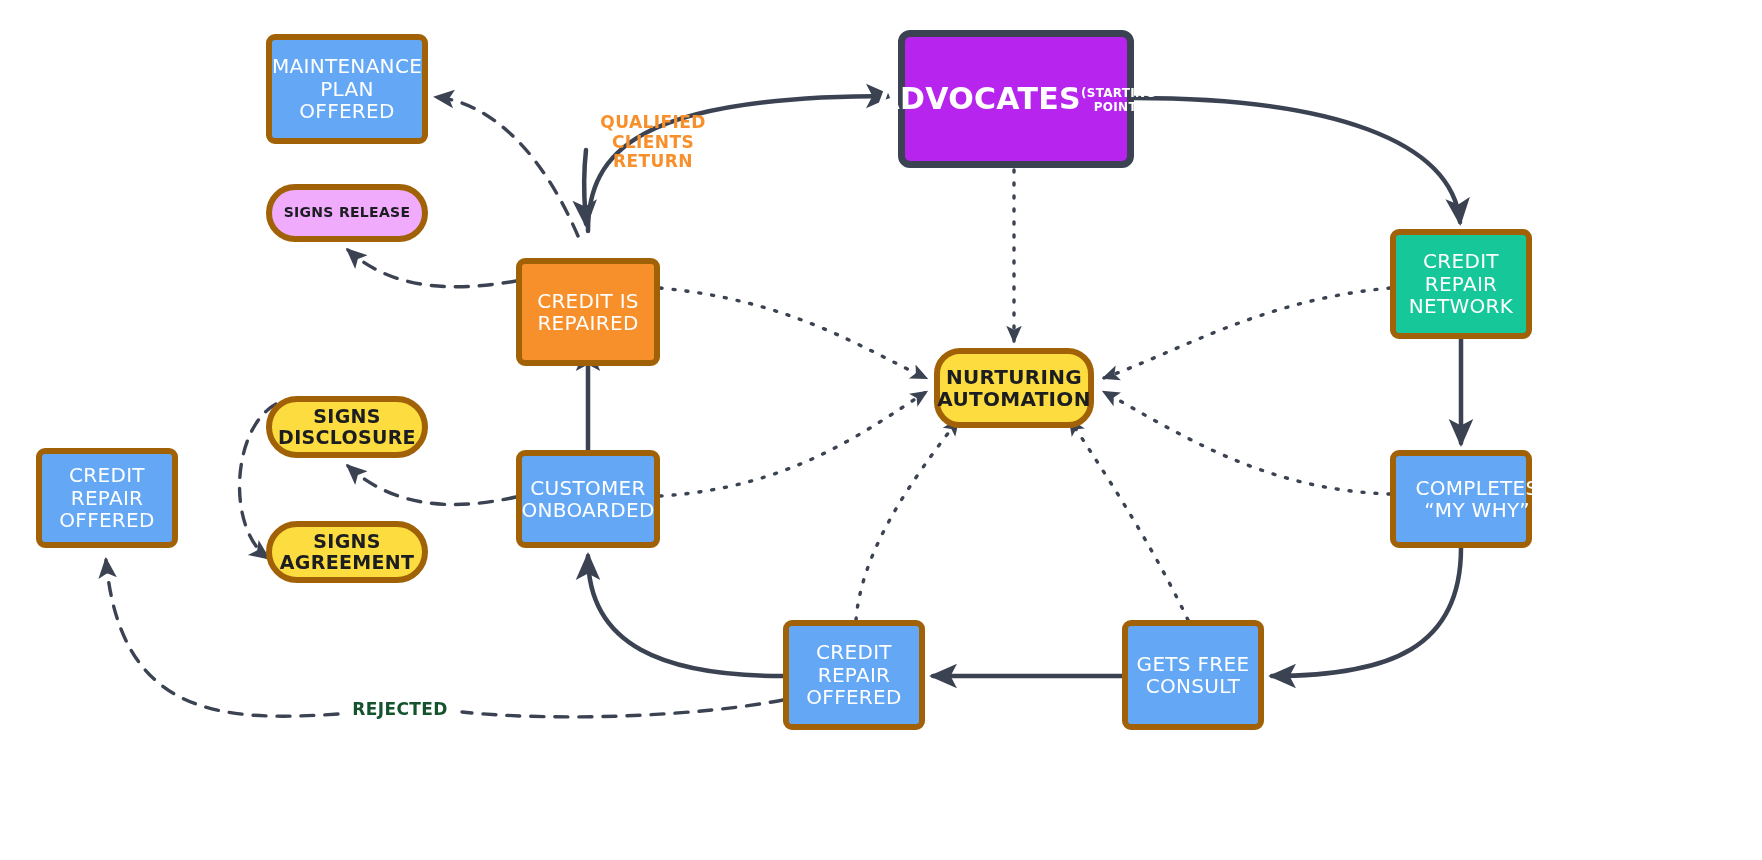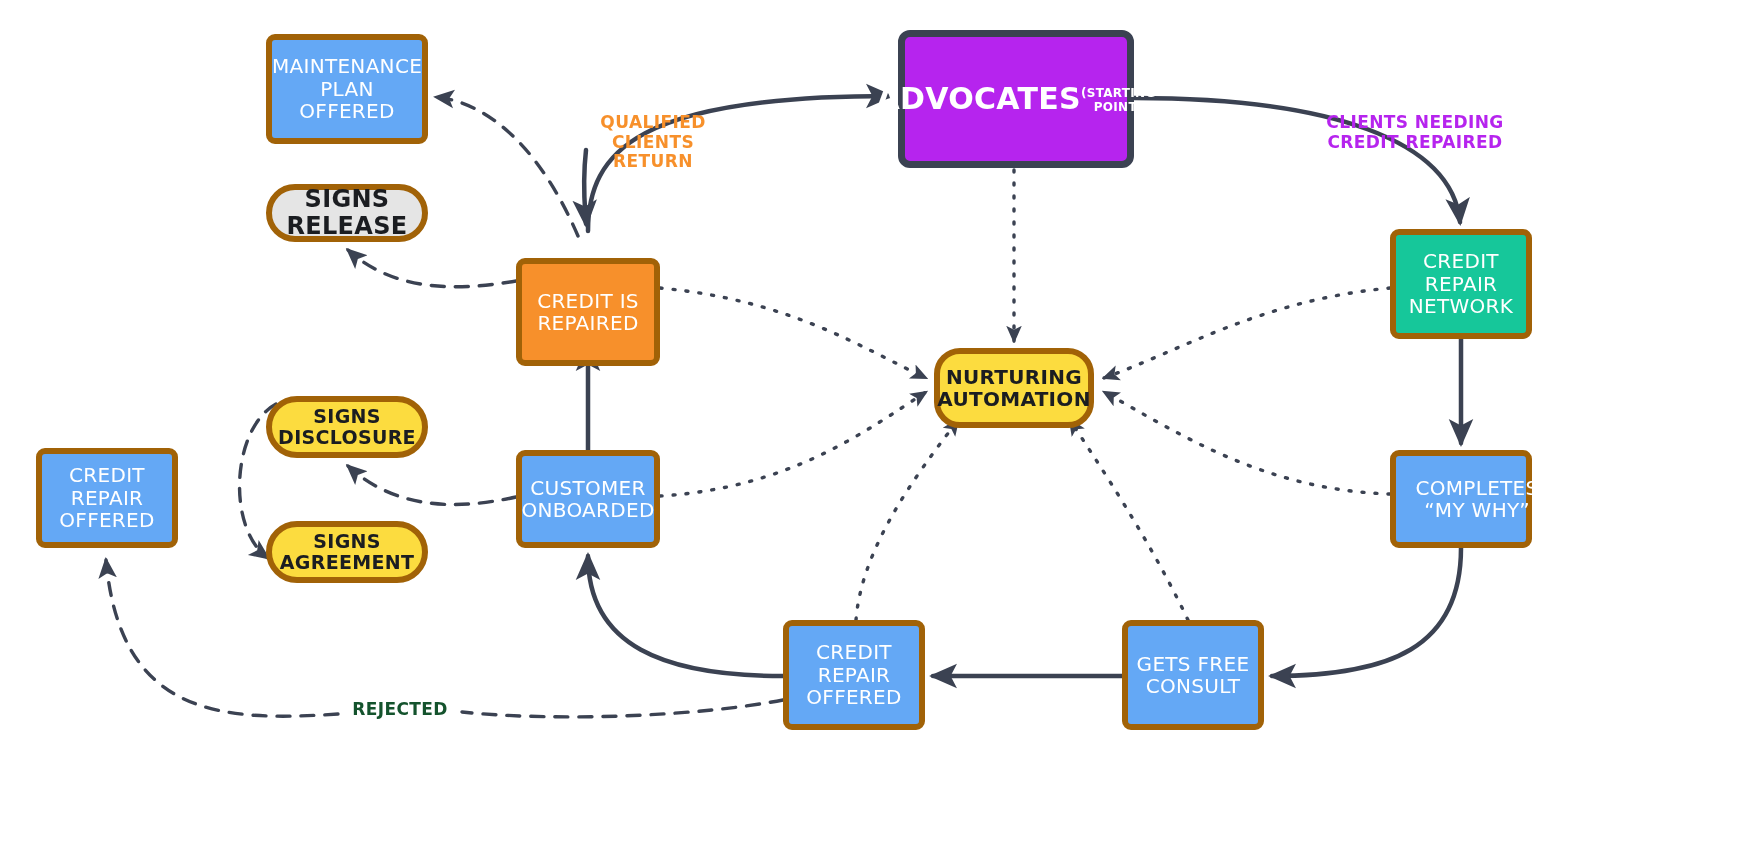--- a/index.html
+++ b/index.html
@@ -124,21 +124,21 @@
 
   <div class="node start" style="left:898px;top:30px;width:236px;height:138px;background:#b624ee;border-color:#3b4252;">
     <div class="txt-white" style="font-size:30px;font-weight:bold;">ADVOCATES</div>
     <div class="txt-white" style="font-size:12px;font-weight:bold;margin-top:3px;">(STARTING POINT)</div>
   </div>
 
   <div class="node rect txt-white" style="left:266px;top:34px;width:162px;height:110px;background:#64a8f5;font-size:20px;">MAINTENANCE
 PLAN
 OFFERED</div>
 
-  <div class="node pill txt-dark" style="left:266px;top:184px;width:162px;height:58px;background:#e5e5e5;font-size:24px;font-weight:bold;">SIGNS RELEASE</div>
+  <div class="node pill txt-dark" style="left:266px;top:184px;width:162px;height:58px;background:#f0abfc;font-size:14px;font-weight:bold;">SIGNS RELEASE</div>
 
   <div class="node rect txt-white" style="left:516px;top:231px;width:144px;height:108px;background:#f7902b;font-size:20px;margin-top:27px;">CREDIT IS
 REPAIRED</div>
 
   <div class="node rect txt-white" style="left:1390px;top:229px;width:142px;height:110px;background:#16c79a;font-size:20px;">CREDIT
 REPAIR
 NETWORK</div>
 
   <div class="node hub txt-dark" style="left:934px;top:348px;width:160px;height:80px;background:#fcdc3f;font-size:20px;font-weight:bold;">NURTURING
 AUTOMATION</div>
@@ -162,18 +162,16 @@
   <div class="node rect txt-white" style="left:783px;top:620px;width:142px;height:110px;background:#64a8f5;font-size:20px;">CREDIT
 REPAIR
 OFFERED</div>
 
   <div class="node rect txt-white" style="left:1122px;top:620px;width:142px;height:110px;background:#64a8f5;font-size:20px;">GETS FREE
 CONSULT</div>
 
   <div class="lbl" style="left:573px;top:113px;width:160px;color:#f7902b;font-size:17px;">QUALIFIED
 CLIENTS RETURN</div>
 
-  <div class="lbl" style="left:1325px;top:113px;width:180px;color:#b624ee;font-size:17px;">CLIENTS NEEDING
-CREDIT REPAIRED</div>
 
   <div class="lbl" style="left:345px;top:700px;width:110px;color:#14532d;font-size:17px;">REJECTED</div>
 
 </div>
 
 </body></html>

